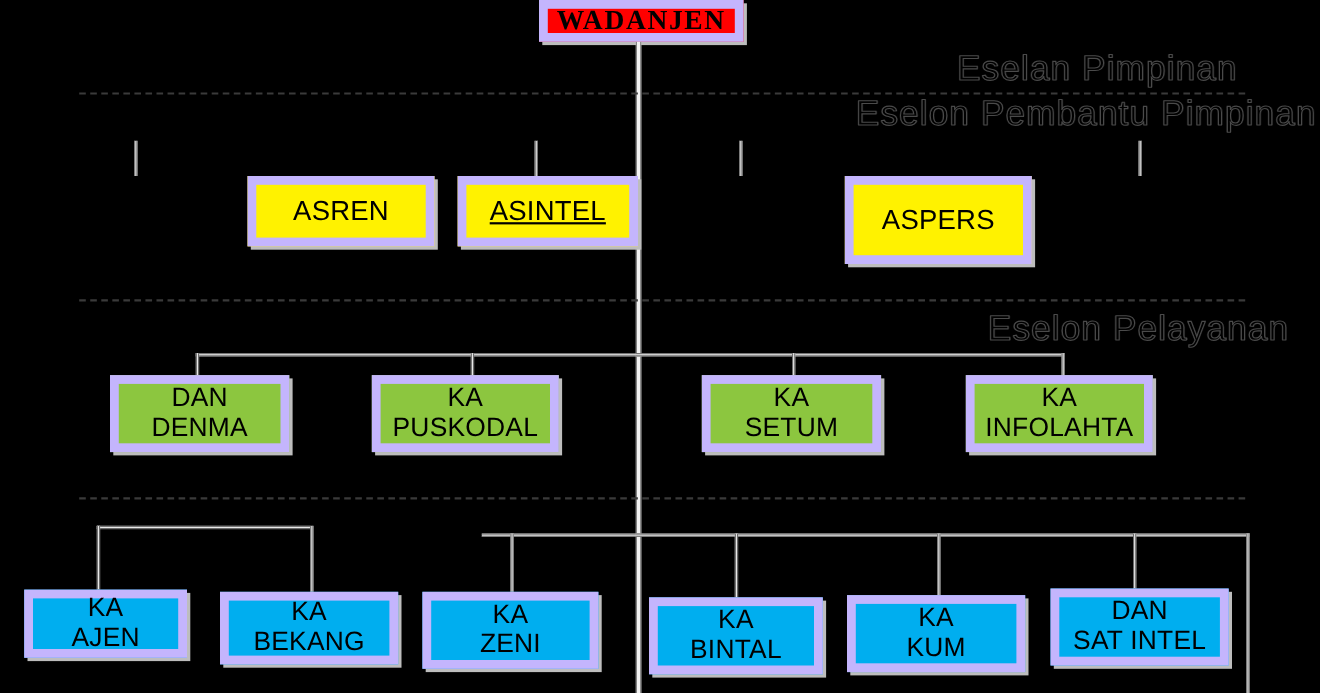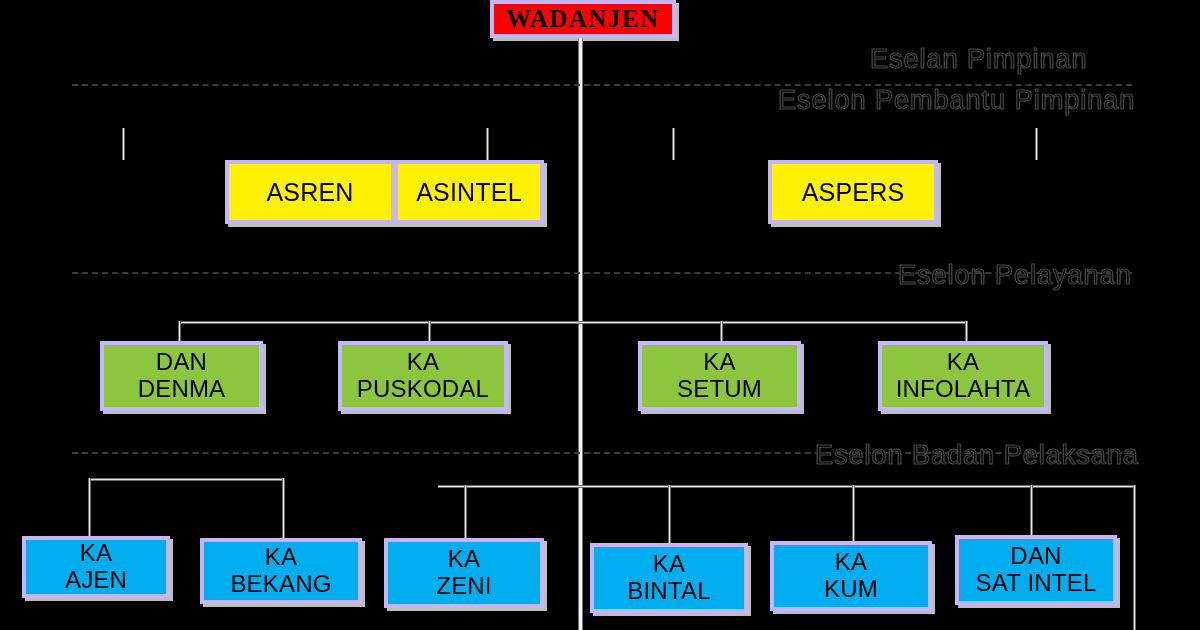--- a/index.html
+++ b/index.html
@@ -16,21 +16,21 @@
   }
 
   
   .node {
     position:absolute;
     display:flex;
     align-items:center;
     justify-content:center;
     text-align:center;
     color:#000;
-    border:4px solid #c4b5fd;
+    border:8px solid #c4b5fd;
     box-shadow: 3px 3px 0 0 #bdbdbd;
     line-height:1.12;
     font-weight:400;
     letter-spacing:0.2px;
   }
   .node .lbl { display:block; width:100%; }
   .node.two-line { white-space:pre-line; }
 
   .n-red    { background:#FF0000; font-family:"Liberation Serif", serif; font-weight:700; font-size:25px; letter-spacing:1.5px; }
   .n-yellow { background:#FFF200; font-size:25px; }
@@ -63,21 +63,21 @@
   
   .divider {
     position:absolute;
     height:0;
     border-top:2px dashed #3a3a3a;
   }
 
   
   .band-label {
     position:absolute;
-    font-size:27px;
+    font-size:32px;
     font-weight:400;
     letter-spacing:1px;
     color:#000;
     -webkit-text-stroke:1px #4a4a4a;
     text-shadow:
        0 0 0 #000,
        1px 0 0 #1e1e1e,
       -1px 0 0 #1e1e1e;
     white-space:nowrap;
   }
@@ -92,35 +92,34 @@
   </div>
 
   <div class="trunk" style="left:578px; top:38px; height:592px;"></div>
 
   <div class="divider" style="left:72px; top:84px; width:1060px;"></div>
   <div class="divider" style="left:72px; top:272px; width:1060px;"></div>
   <div class="divider" style="left:72px; top:452px; width:1060px;"></div>
 
   <div class="band-label" style="left:870px; top:44px;">Eselan Pimpinan</div>
   <div class="band-label" style="left:778px; top:85px;">Eselon Pembantu Pimpinan</div>
-  <div class="band-label" style="left:898px; top:260px;">Eselon Pelayanan</div>
-  <div class="band-label" style="left:815px; top:440px;">Eselon Badan Pelaksana</div>
+  <div class="band-label" style="left:898px; top:280px;">Eselon Pelayanan</div>
 
   <div class="vline" style="left:122px; top:128px; height:32px;"></div>
   <div class="vline" style="left:486px; top:128px; height:32px;"></div>
   <div class="vline" style="left:672px; top:128px; height:32px;"></div>
   <div class="vline" style="left:1035px; top:128px; height:32px;"></div>
 
   <div class="node n-yellow" style="left:225px; top:160px; width:170px; height:64px;">
     <span class="lbl">ASREN</span>
   </div>
-  <div class="node n-yellow" style="left:394px; top:160px; width:150px; height:64px;">
+  <div class="node n-yellow" style="left:416px; top:160px; width:164px; height:64px;text-decoration:underline;">
     <span class="lbl">ASINTEL</span>
   </div>
-  <div class="node n-yellow" style="left:768px; top:160px; width:170px; height:64px;">
+  <div class="node n-yellow" style="left:768px; top:160px; width:170px; height:80px;">
     <span class="lbl">ASPERS</span>
   </div>
 
   <div class="hline" style="left:178px; top:321px; width:404px;"></div>
   <div class="hline" style="left:578px; top:321px; width:390px;"></div>
   <div class="vline" style="left:178px; top:321px; height:22px;"></div>
   <div class="vline" style="left:428px; top:321px; height:22px;"></div>
   <div class="vline" style="left:720px; top:321px; height:22px;"></div>
   <div class="vline" style="left:965px; top:321px; height:22px;"></div>
 

